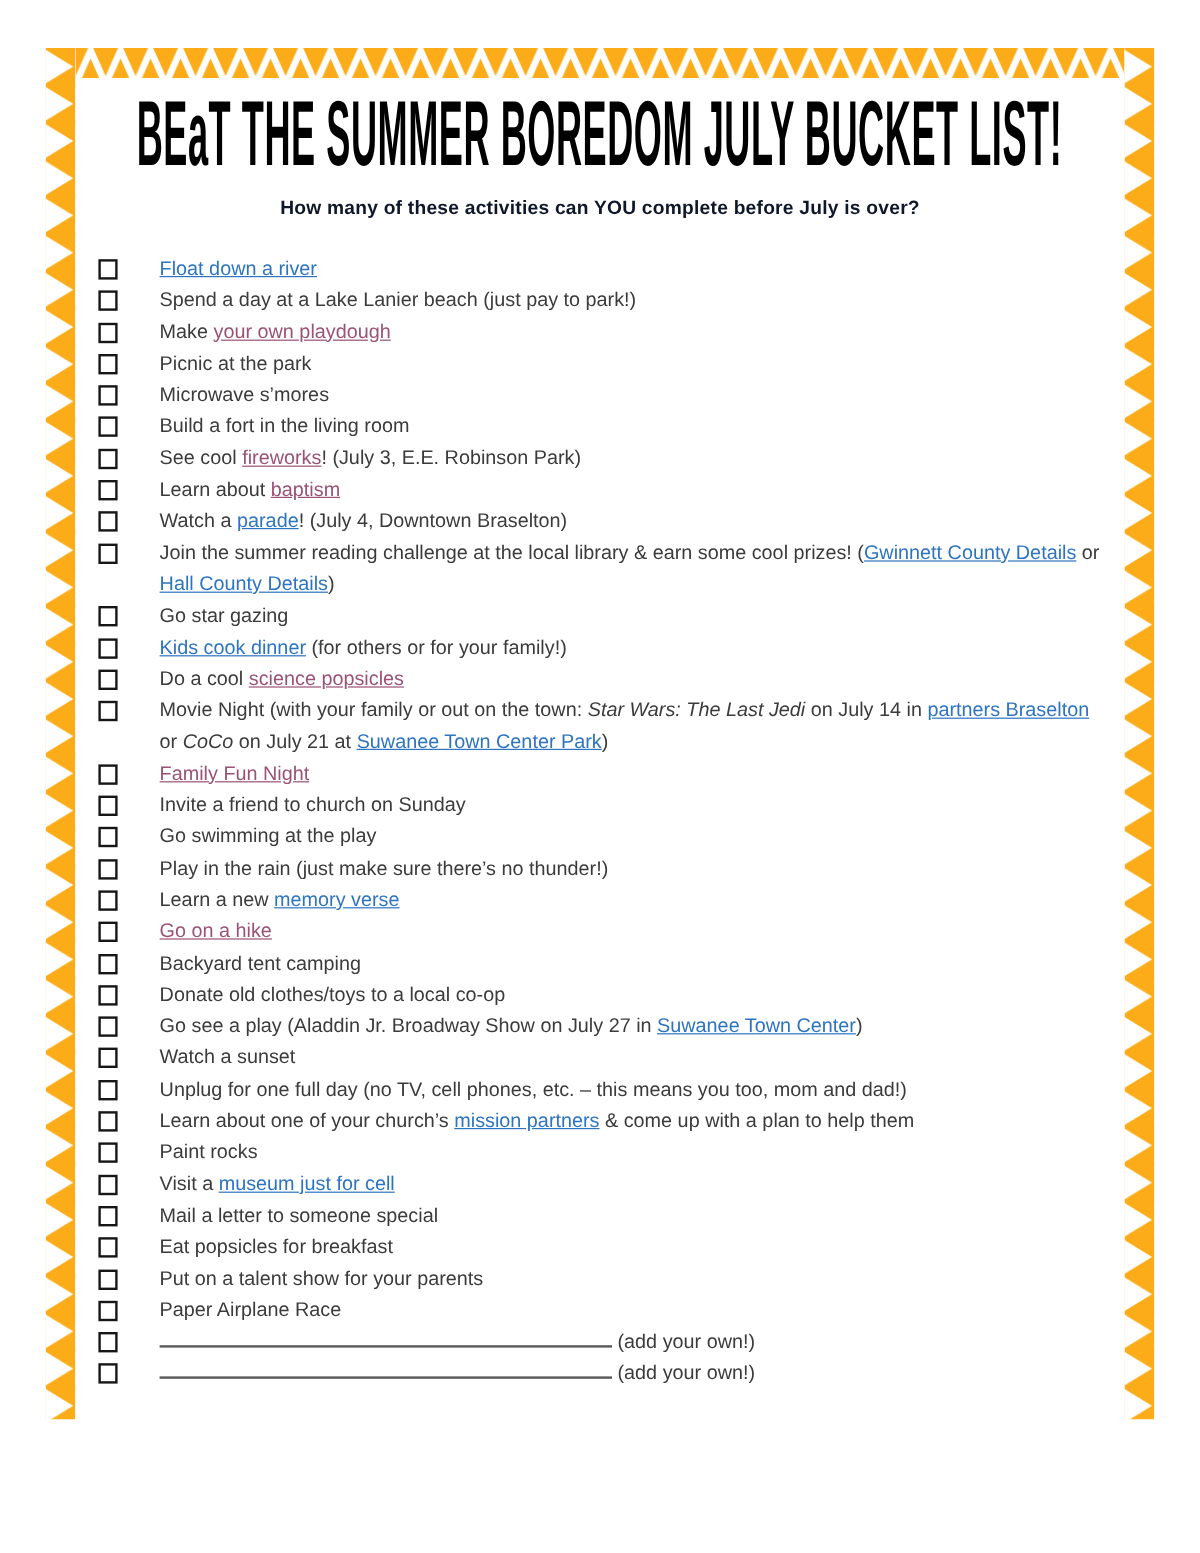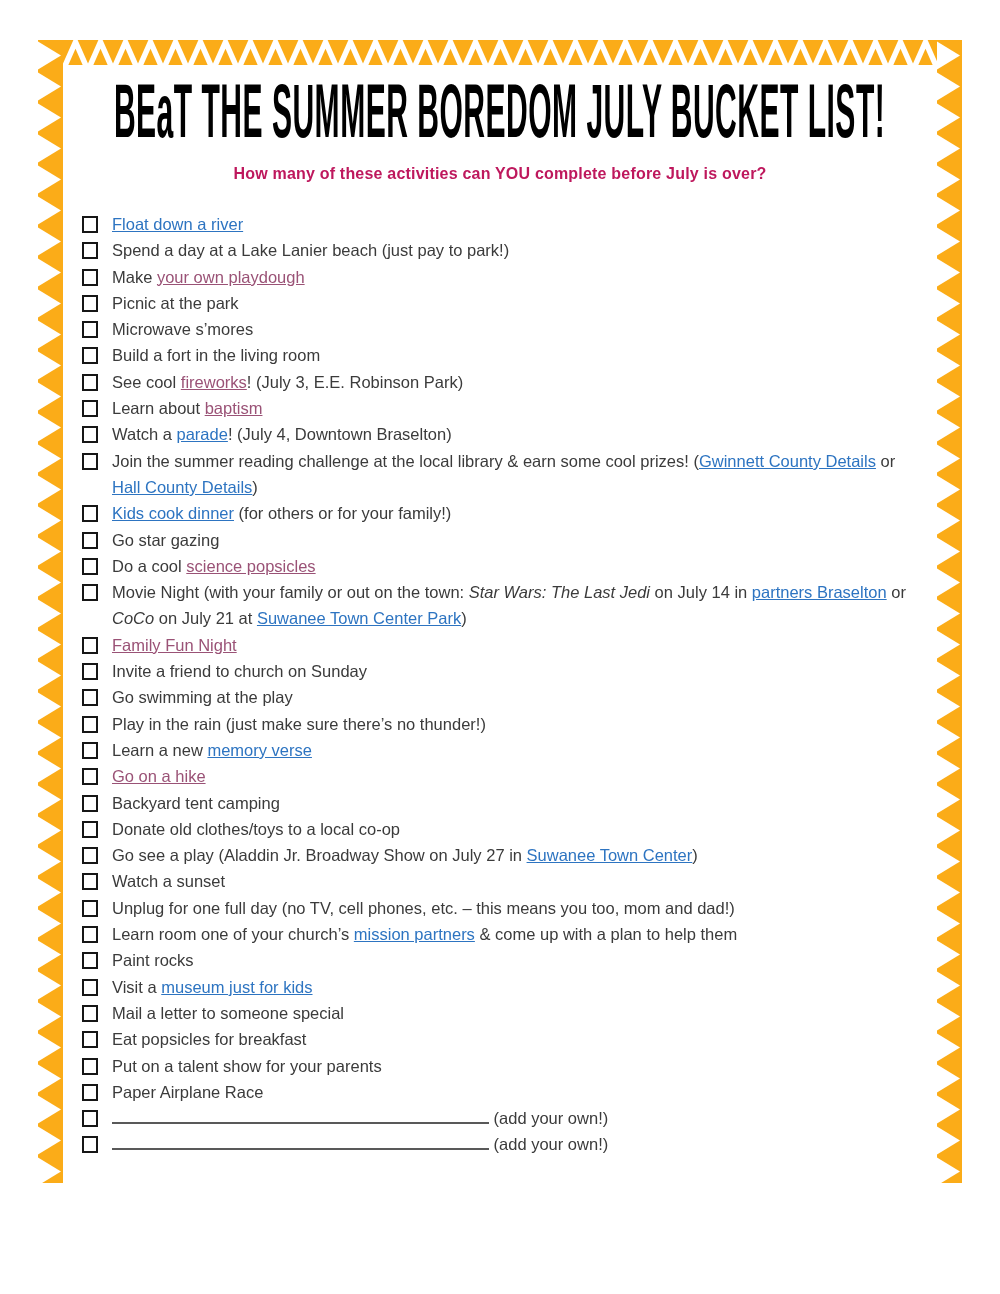--- a/index.html
+++ b/index.html
@@ -17,29 +17,29 @@
   .inner{
     position:absolute;left:63px;top:65px;width:874px;height:1167px;
     background:#ffffff;
   }
   .title-wrap{display:flex;justify-content:center;margin-top:14px;height:64px;}
   .title{
     flex:none;white-space:nowrap;font-weight:700;font-size:64px;line-height:1;
     color:#000000;transform:scale(0.47,1.2);letter-spacing:1px;
   }
   .subtitle{
-    margin-top:22px;text-align:center;font-size:16px;font-weight:700;color:#be185d;
+    margin-top:22px;text-align:center;font-size:16px;font-weight:700;color:#0f172a;
     letter-spacing:0.2px;
   }
   ul.bucket-list{
     list-style:none;margin:28px 0 0 0;padding:0 16px 0 19px;
   }
   li.item{
     display:flex;align-items:flex-start;
-    font-size:16.5px;line-height:26.3px;color:#3b3b3b;
+    font-size:16.5px;line-height:26.3px;color:#3b3b3b;gap:21px;
   }
   .checkbox{
     flex:none;width:12px;height:13px;border:2px solid #161616;
     margin:5px 14px 0 0;background:#ffffff;
   }
   .item-text{flex:1;min-width:0;}
   a.link{cursor:pointer;text-decoration:underline;}
   a.link.blue{color:#2d74c1;}
   a.link.purple{color:#9a5276;}
   em.it{font-style:italic;}
@@ -139,28 +139,28 @@
         <li class="item">
           <span class="checkbox"></span>
           <span class="item-text"><span>Watch a </span><a class="link blue">parade</a><span>! (July 4, Downtown Braselton)</span></span>
         </li>
         <li class="item">
           <span class="checkbox"></span>
           <span class="item-text"><span>Join the summer reading challenge at the local library &amp; earn some cool prizes! (</span><a class="link blue">Gwinnett County Details</a><span> or </span><a class="link blue">Hall County Details</a><span>)</span></span>
         </li>
         <li class="item">
           <span class="checkbox"></span>
+          <span class="item-text"><span>Go star gazing</span></span>
+        </li>
+        <li class="item">
+          <span class="checkbox"></span>
           <span class="item-text"><a class="link blue">Kids cook dinner</a><span> (for others or for your family!)</span></span>
         </li>
         <li class="item">
           <span class="checkbox"></span>
-          <span class="item-text"><span>Go star gazing</span></span>
-        </li>
-        <li class="item">
-          <span class="checkbox"></span>
           <span class="item-text"><span>Do a cool </span><a class="link purple">science popsicles</a></span>
         </li>
         <li class="item">
           <span class="checkbox"></span>
           <span class="item-text"><span>Movie Night (with your family or out on the town: </span><em class="it">Star Wars: The Last Jedi</em><span> on July 14 in </span><a class="link blue">partners Braselton</a><span> or </span><em class="it">CoCo</em><span> on July 21 at </span><a class="link blue">Suwanee Town Center Park</a><span>)</span></span>
         </li>
         <li class="item">
           <span class="checkbox"></span>
           <span class="item-text"><a class="link purple">Family Fun Night</a></span>
         </li>
@@ -199,29 +199,29 @@
         <li class="item">
           <span class="checkbox"></span>
           <span class="item-text"><span>Watch a sunset</span></span>
         </li>
         <li class="item">
           <span class="checkbox"></span>
           <span class="item-text"><span>Unplug for one full day (no TV, cell phones, etc. – this means you too, mom and dad!)</span></span>
         </li>
         <li class="item">
           <span class="checkbox"></span>
-          <span class="item-text"><span>Learn room one of your church’s </span><a class="link blue">mission partners</a><span> &amp; come up with a plan to help them</span></span>
+          <span class="item-text"><span>Learn about one of your church’s </span><a class="link blue">mission partners</a><span> &amp; come up with a plan to help them</span></span>
         </li>
         <li class="item">
           <span class="checkbox"></span>
           <span class="item-text"><span>Paint rocks</span></span>
         </li>
         <li class="item">
           <span class="checkbox"></span>
-          <span class="item-text"><span>Visit a </span><a class="link blue">museum just for kids</a></span>
+          <span class="item-text"><span>Visit a </span><a class="link blue">museum just for cell</a></span>
         </li>
         <li class="item">
           <span class="checkbox"></span>
           <span class="item-text"><span>Mail a letter to someone special</span></span>
         </li>
         <li class="item">
           <span class="checkbox"></span>
           <span class="item-text"><span>Eat popsicles for breakfast</span></span>
         </li>
         <li class="item">

